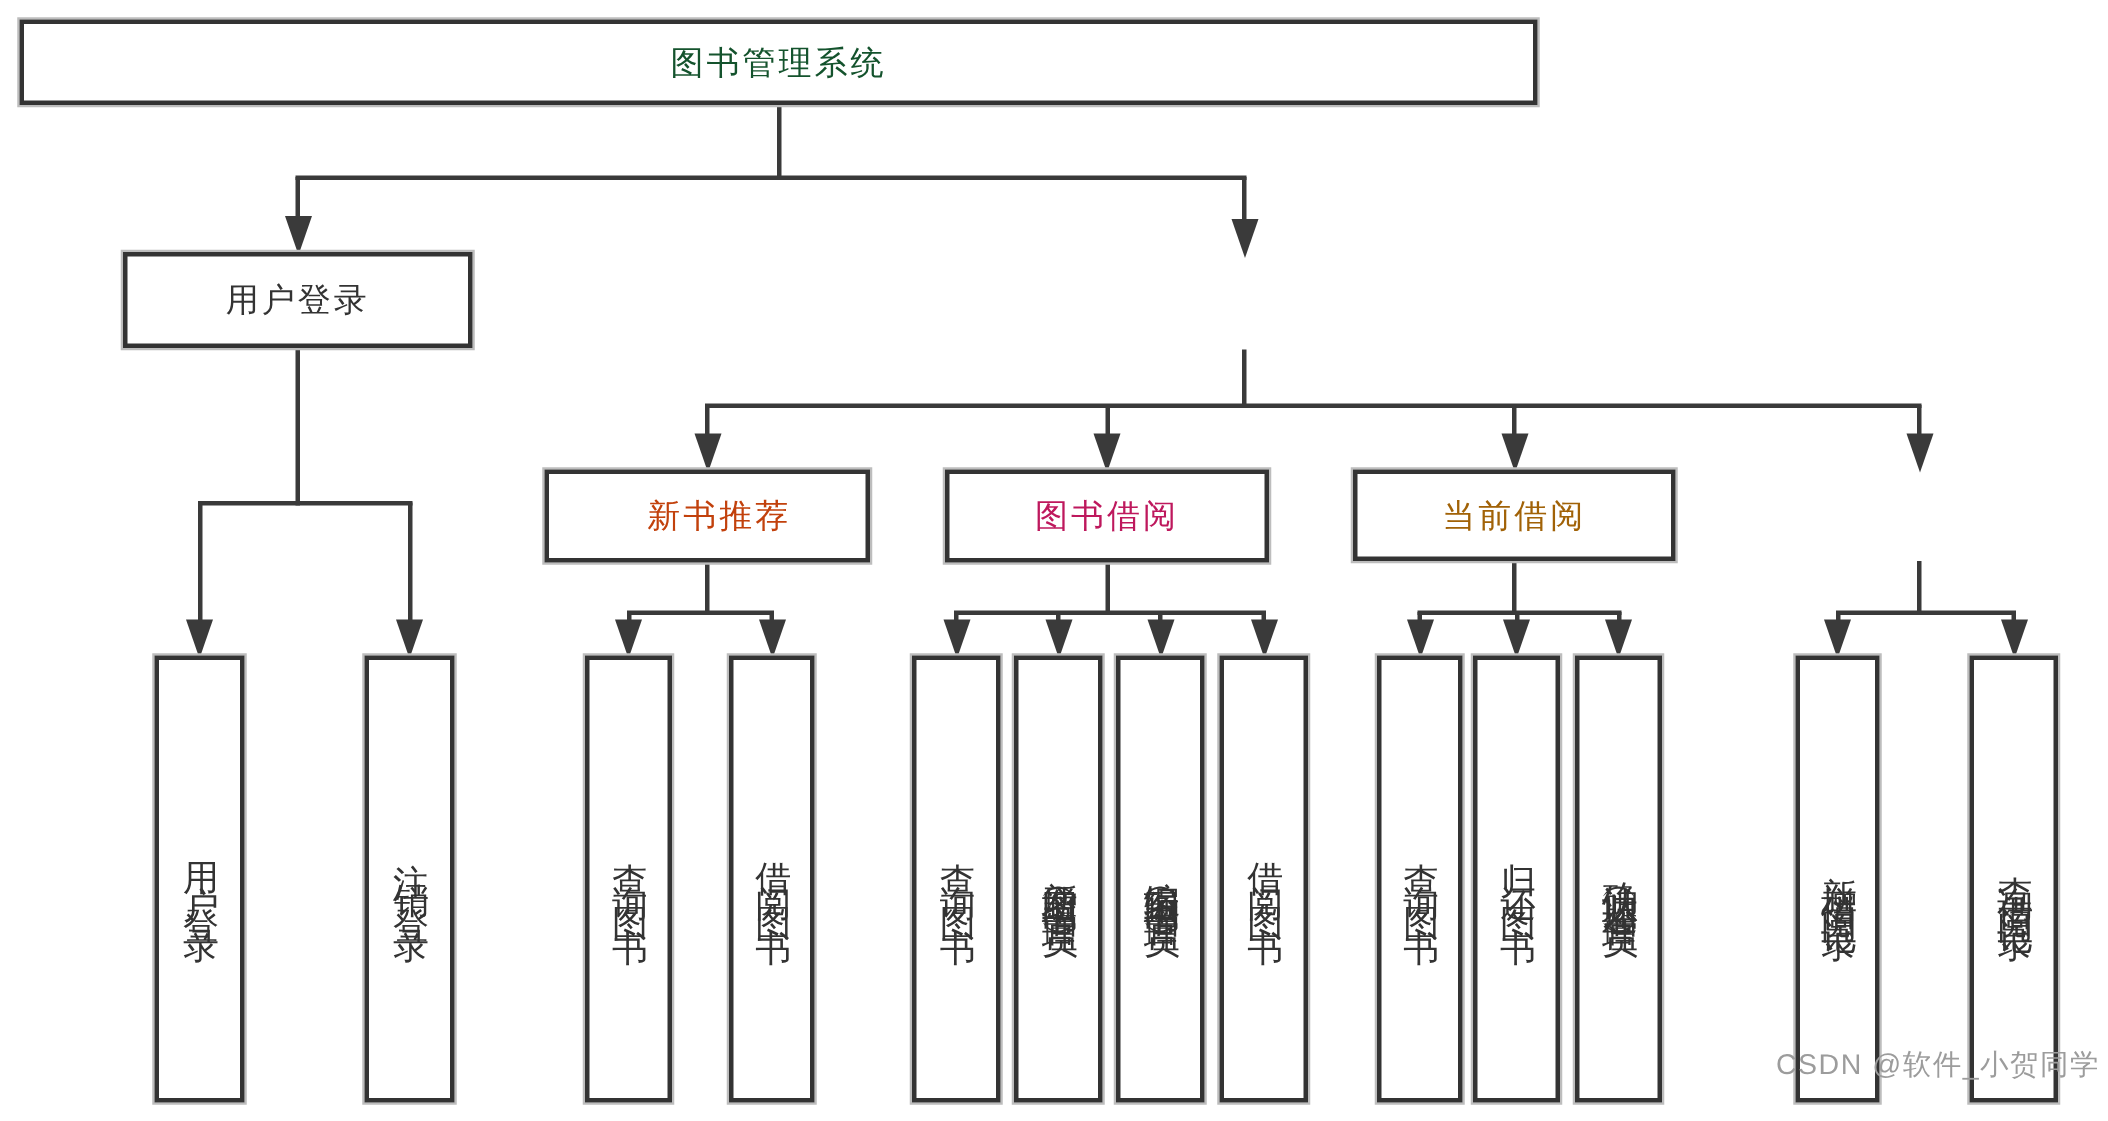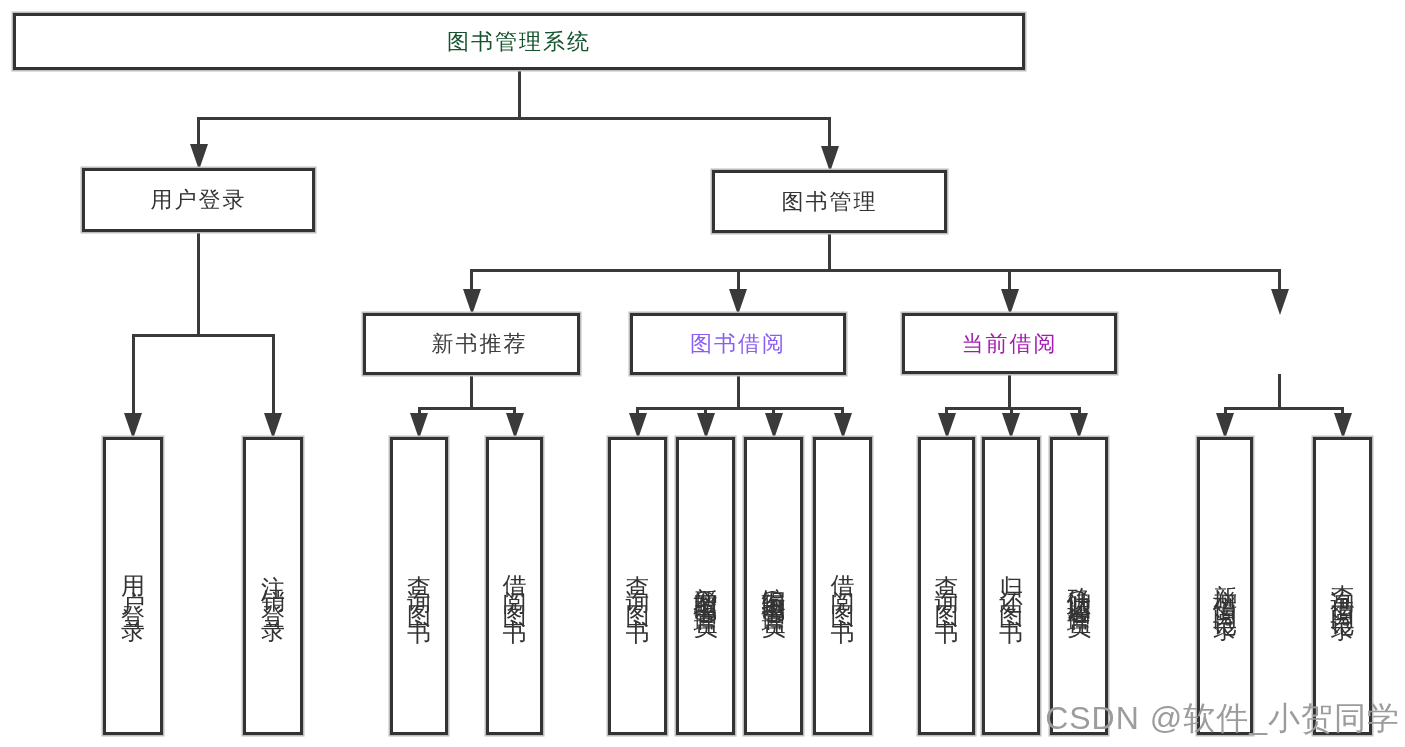--- a/index.html
+++ b/index.html
@@ -42,49 +42,46 @@
     width: 0; height: 0;
     border-left: 9px solid transparent;
     border-right: 9px solid transparent;
     border-top-width: 26px;
     border-top-style: solid;
     z-index: 1;
   }
   #watermark {
     position: absolute;
     right: 5px;
-    bottom: 6px;
-    font-size: 32px;
+    bottom: 24px;
+    font-size: 19px;
     letter-spacing: 1px;
     z-index: 5;
     white-space: nowrap;
   }
 </style>
 </head>
 <body>
 
 <div id="canvas">
   <div id="watermark" style="color: rgb(156, 156, 156);">CSDN @软件_小贺同学</div>
 <div class="node" style="left: 13px; top: 13px; width: 1012px; height: 57px; border-color: rgb(51, 51, 51);">
       <span class="node-label" style="color: #14532d;">图书管理系统</span>
     </div>
     <div class="node" style="left: 82px; top: 168px; width: 233px; height: 64px; border-color: rgb(51, 51, 51);">
       <span class="node-label" style="color: rgb(51, 51, 51);">用户登录</span>
     </div>
-    <div class="node" style="left: 712px; top: 170px; width: 235px; height: 63px; border-color: rgb(51, 51, 51);">
-      <span class="node-label" style="color: rgb(51, 51, 51);">图书管理</span>
-    </div>
     <div class="node" style="left: 363px; top: 313px; width: 217px; height: 62px; border-color: rgb(51, 51, 51);">
-      <span class="node-label" style="color: #404040; margin-left: 16px;">新书推荐</span>
+      <span class="node-label" style="color: #c2410c; margin-left: 16px;">新书推荐</span>
     </div>
     <div class="node" style="left: 630px; top: 313px; width: 216px; height: 62px; border-color: rgb(51, 51, 51);">
-      <span class="node-label" style="color: #8b5cf6;">图书借阅</span>
+      <span class="node-label" style="color: #be185d;">图书借阅</span>
     </div>
     <div class="node" style="left: 902px; top: 313px; width: 215px; height: 61px; border-color: rgb(51, 51, 51);">
-      <span class="node-label" style="color: #a21caf;">当前借阅</span>
+      <span class="node-label" style="color: #a16207;">当前借阅</span>
     </div>
     <div class="node vertical" style="left: 103px; top: 437px; width: 60px; height: 298px; border-color: rgb(51, 51, 51);">
       <span class="node-label" style="color: rgb(51, 51, 51); letter-spacing: 15px;">用户登录</span>
     </div>
     <div class="node vertical" style="left: 243px; top: 437px; width: 60px; height: 298px; border-color: rgb(51, 51, 51);">
       <span class="node-label" style="color: rgb(51, 51, 51); letter-spacing: 15px;">注销登录</span>
     </div>
     <div class="node vertical" style="left: 390px; top: 437px; width: 58px; height: 298px; border-color: rgb(51, 51, 51);">
       <span class="node-label" style="color: rgb(51, 51, 51); letter-spacing: 15px;">查询图书</span>
     </div>

